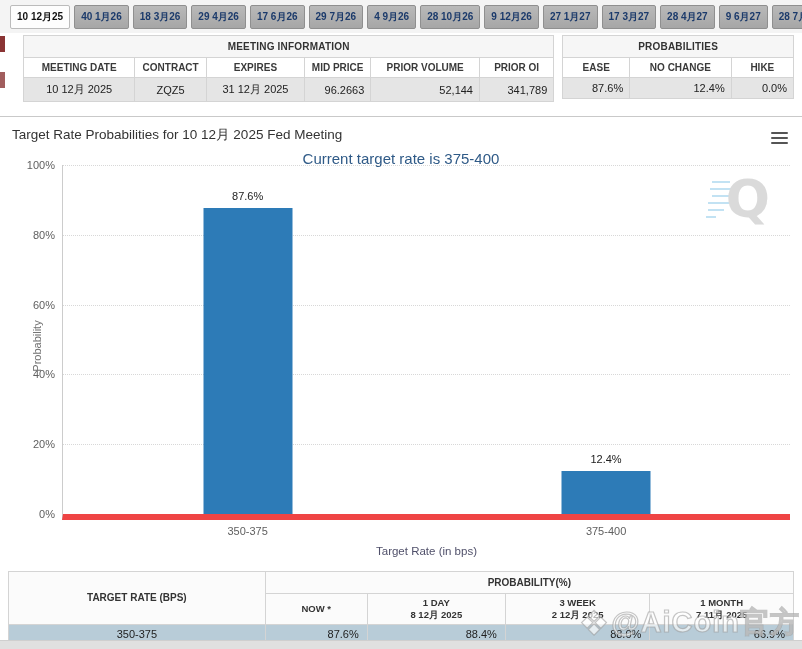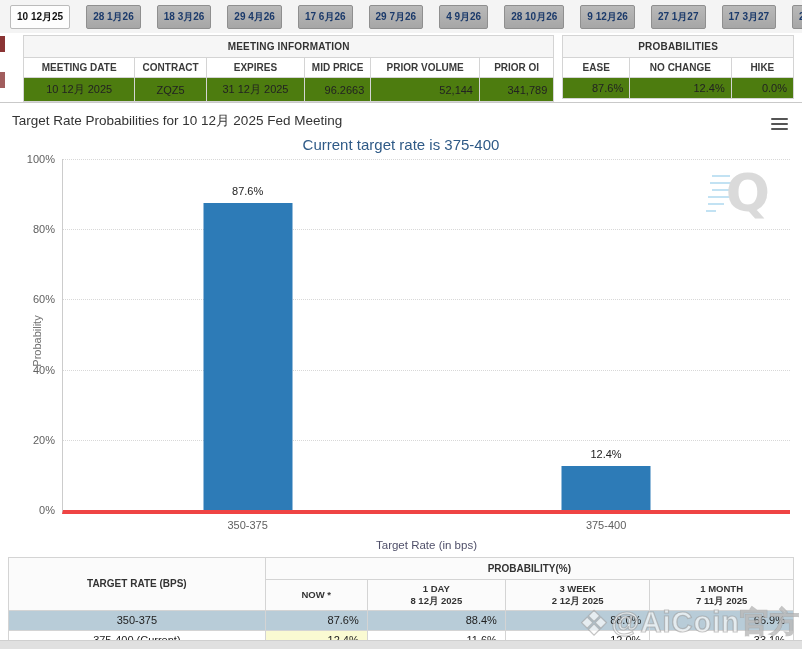--- a/index.html
+++ b/index.html
@@ -4,44 +4,44 @@
 <style>
   * { margin:0; padding:0; box-sizing:border-box; }
   html,body { width:802px; height:649px; background:#fff; font-family:"Liberation Sans", sans-serif; overflow:hidden; position:relative; }
 
   
   .edge-mark { position:absolute; left:0; width:5px; background:#8a3434; z-index:5; }
   .edge-mark.m1 { top:36px; height:16px; }
   .edge-mark.m2 { top:72px; height:16px; opacity:.8; }
 
   
-  .tabstrip { display:flex; gap:16px; padding:5px 6px 4px 10px; background:#f4f4f4; }
+  .tabstrip { display:flex; gap:4px; padding:5px 6px 4px 10px; background:#f4f4f4; }
   .tab { font-size:10px; font-weight:bold; color:#1b3a6b; background:linear-gradient(#b9b9b9,#a6a6a6);
          border:1px solid #8f8f8f; border-radius:2px; padding:4px 6px; white-space:nowrap; cursor:pointer; }
   .tab.selected { background:#fdfdfd; color:#111; border-color:#bbb; }
 
   
   .info-row { display:flex; gap:8px; padding:2px 8px 0 8px; }
   .panel-left { width:69.5%;padding-left:15px; }
   .panel-right { flex:1; }
   table.info { width:100%; border-collapse:collapse; }
   table.info th, table.info td { border:1px solid #d4d4d4; }
   .sec-title { background:#f6f6f6; font-size:10px; font-weight:bold; color:#333; text-align:center; padding:5px 2px; letter-spacing:.2px; }
   .col-h { font-size:10px; font-weight:bold; color:#3a3a3a; text-align:center; padding:4px 2px; background:#fff; }
-  .val { font-size:11px; color:#222; padding:4px 6px; background:#4d7c0f; }
+  .val { font-size:11px; color:#222; padding:4px 6px; background:#e5e5e5; }
   .val.c { text-align:center; } .val.r { text-align:right; }
 
   
-  .chart-panel { position:relative; margin-top:0; border-top:1px solid #c9c9c9; height:452px; background:#fff; }
+  .chart-panel { position:relative; margin-top:14px; border-top:1px solid #c9c9c9; height:452px; background:#fff; }
   .chart-title { font-size:13.5px; color:#333; padding:9px 0 0 12px; }
   .menu-icon { position:absolute; right:14px; top:12px; width:17px; cursor:pointer; }
   .menu-icon div { height:2.5px; background:#555; margin:2.5px 0; border-radius:1px; }
   .chart-subtitle { text-align:center; font-size:15px; color:#2f5a87; margin-top:6px; }
 
-  .plot { position:absolute; left:62px; right:12px; top:56px; height:355px; border-left:1px solid #ccc; border-bottom:4px solid #ef4444; }
+  .plot { position:absolute; left:62px; right:12px; top:48px; height:355px; border-left:1px solid #ccc; border-bottom:6px solid #ef4444; }
   .gridline { position:absolute; left:0; right:0; border-top:1px dotted #d8d8d8; height:0; }
   .ytick { position:absolute; left:-8px; transform:translate(-100%,-50%); font-size:11px; color:#606060; }
   .ylabel { position:absolute; left:-52px; top:50%; transform:rotate(-90deg) translateX(0); transform-origin:center; font-size:11px; color:#707070; }
   .bar { position:absolute; bottom:0; width:89px; transform:translateX(-50%); }
   .bar-label { position:absolute; top:-18px; width:100%; text-align:center; font-size:11px; color:#222; }
   .bar.b0 { left:25.4%; } .bar.b1 { left:74.7%; }
   .xtick { position:absolute; top:360px; transform:translateX(-50%); font-size:11px; color:#606060; }
   .xtick.t0 { left:25.4%; } .xtick.t1 { left:74.7%; }
   .xaxis-title { position:absolute; left:0; right:0; top:380px; text-align:center; font-size:11.5px; color:#50506a; }
 
@@ -74,21 +74,21 @@
   .wm .wm-text { font-size:29px; font-weight:bold; color:rgba(255,255,255,.62); -webkit-text-stroke:1.2px rgba(150,150,150,.55); letter-spacing:1px; }
 </style>
 </head>
 <body>
 
 <div class="edge-mark m1"></div>
 <div class="edge-mark m2"></div>
 
 <div class="tabstrip">
   <div class="tab selected">10 12月25</div>
-  <div class="tab">28 1月26</div>
+  <div class="tab">40 1月26</div>
   <div class="tab">18 3月26</div>
   <div class="tab">29 4月26</div>
   <div class="tab">17 6月26</div>
   <div class="tab">29 7月26</div>
   <div class="tab">4 9月26</div>
   <div class="tab">28 10月26</div>
   <div class="tab">9 12月26</div>
   <div class="tab">27 1月27</div>
   <div class="tab">17 3月27</div>
   <div class="tab">28 4月27</div>

